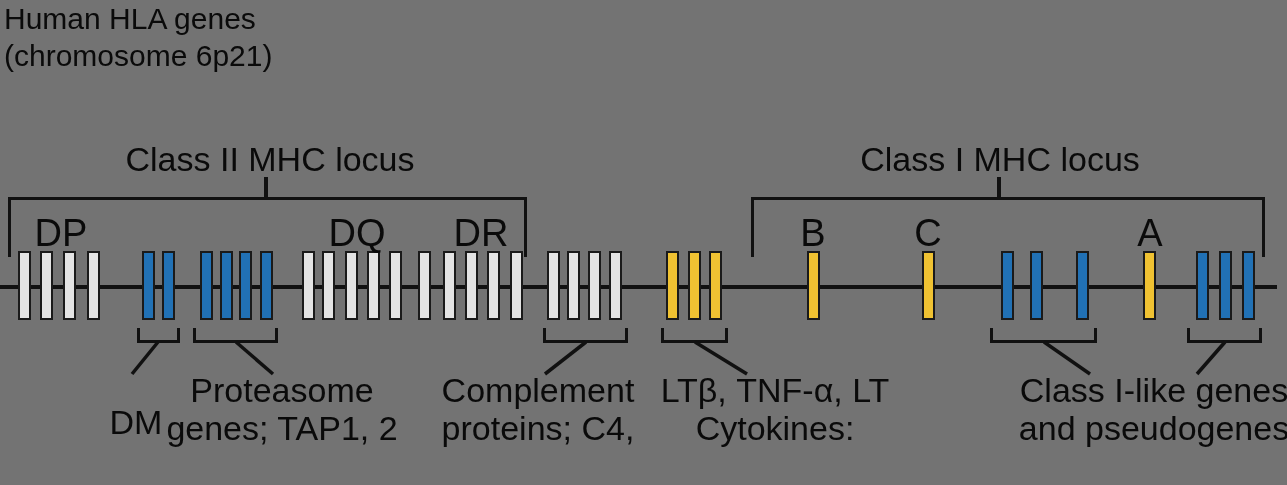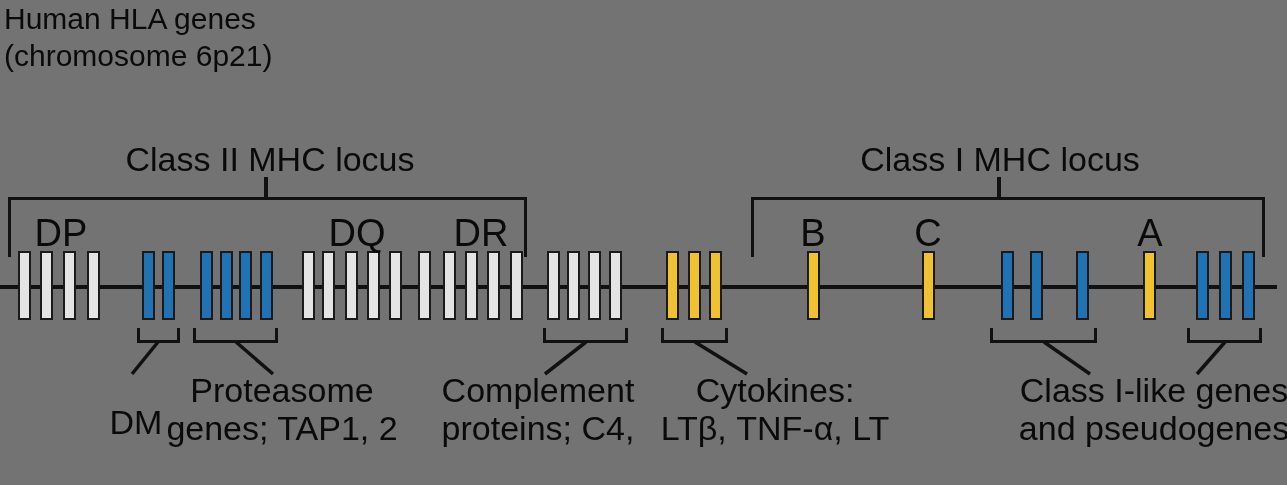--- a/index.html
+++ b/index.html
@@ -100,22 +100,22 @@
         <div>Proteasome</div>
         <div>genes; TAP1, 2</div>
       </div>
       <div class="anno-bracket" style="left: 543px; top: 328px; width: 85px; height: 15px;"></div>
       <div class="anno-label" style="left: 538px; top: 371px;">
         <div>Complement</div>
         <div>proteins; C4,</div>
       </div>
       <div class="anno-bracket" style="left: 661px; top: 328px; width: 67px; height: 15px;"></div>
       <div class="anno-label" style="left: 775px; top: 371px;">
+        <div>LTβ, TNF-α, LT</div>
         <div>Cytokines:</div>
-        <div>LTβ, TNF-α, LT</div>
       </div>
       <div class="anno-bracket" style="left: 990px; top: 328px; width: 107px; height: 15px;"></div>
       <div class="anno-bracket" style="left: 1187px; top: 328px; width: 75px; height: 15px;"></div>
       <div class="anno-label" style="left: 1154px; top: 371px;">
         <div>Class I-like genes</div>
         <div>and pseudogenes</div>
       </div>
     </div>
   <svg id="pointer-layer" width="1287" height="485">
       <line x1="158" y1="342" x2="132" y2="374" stroke="#111111" stroke-width="3.5"></line>

